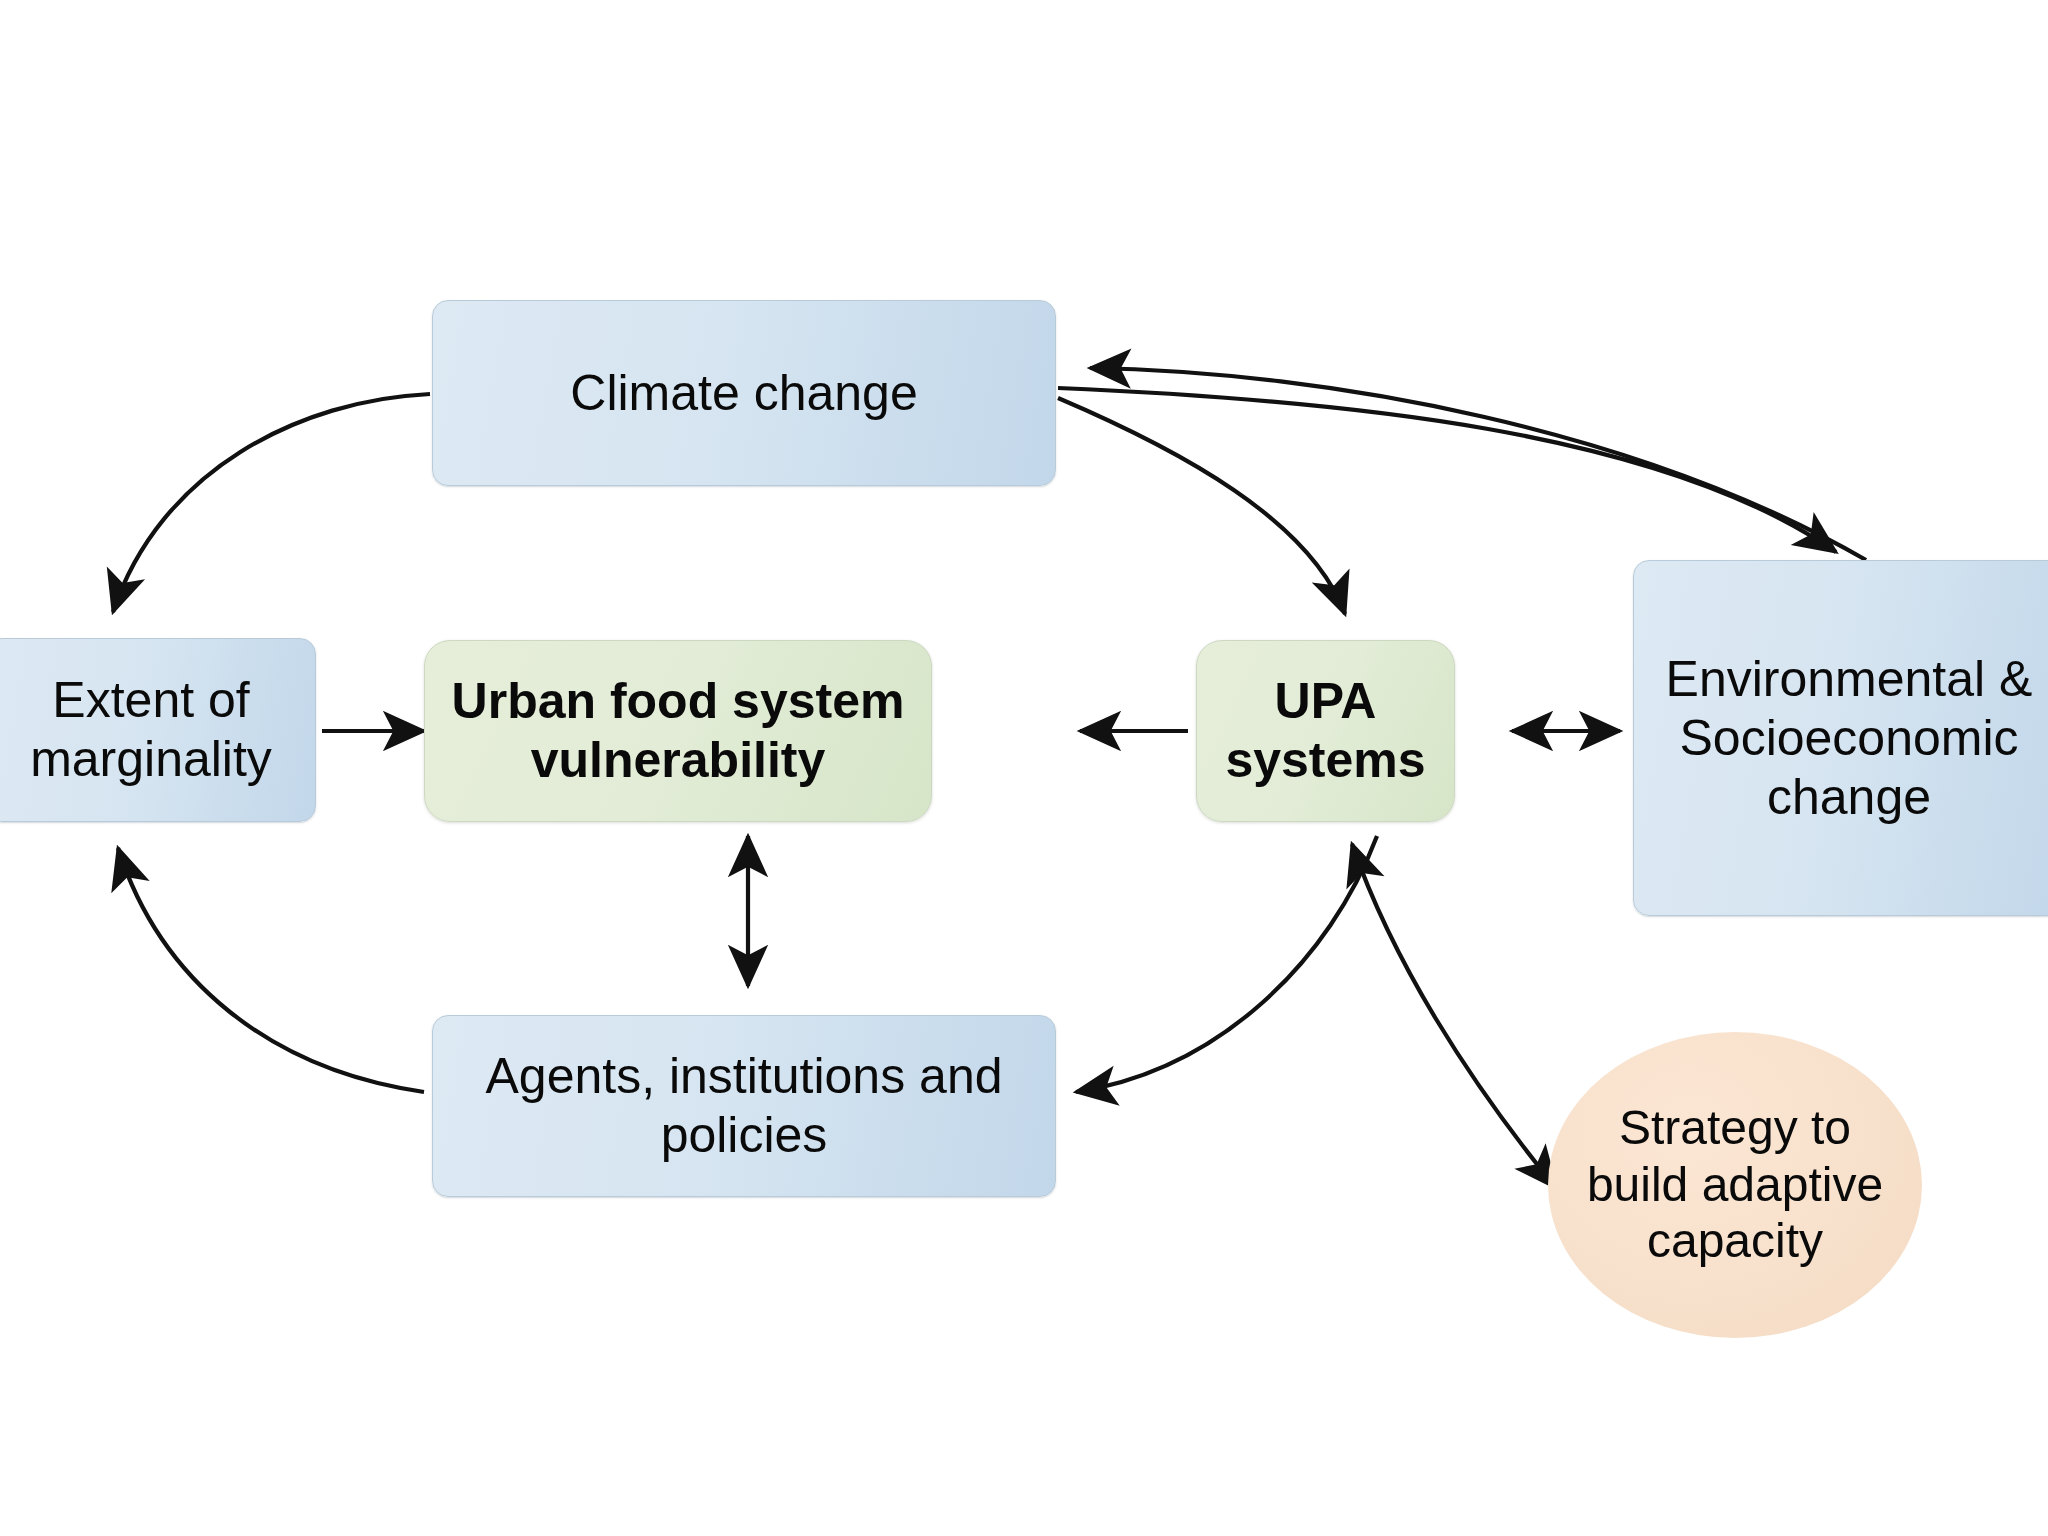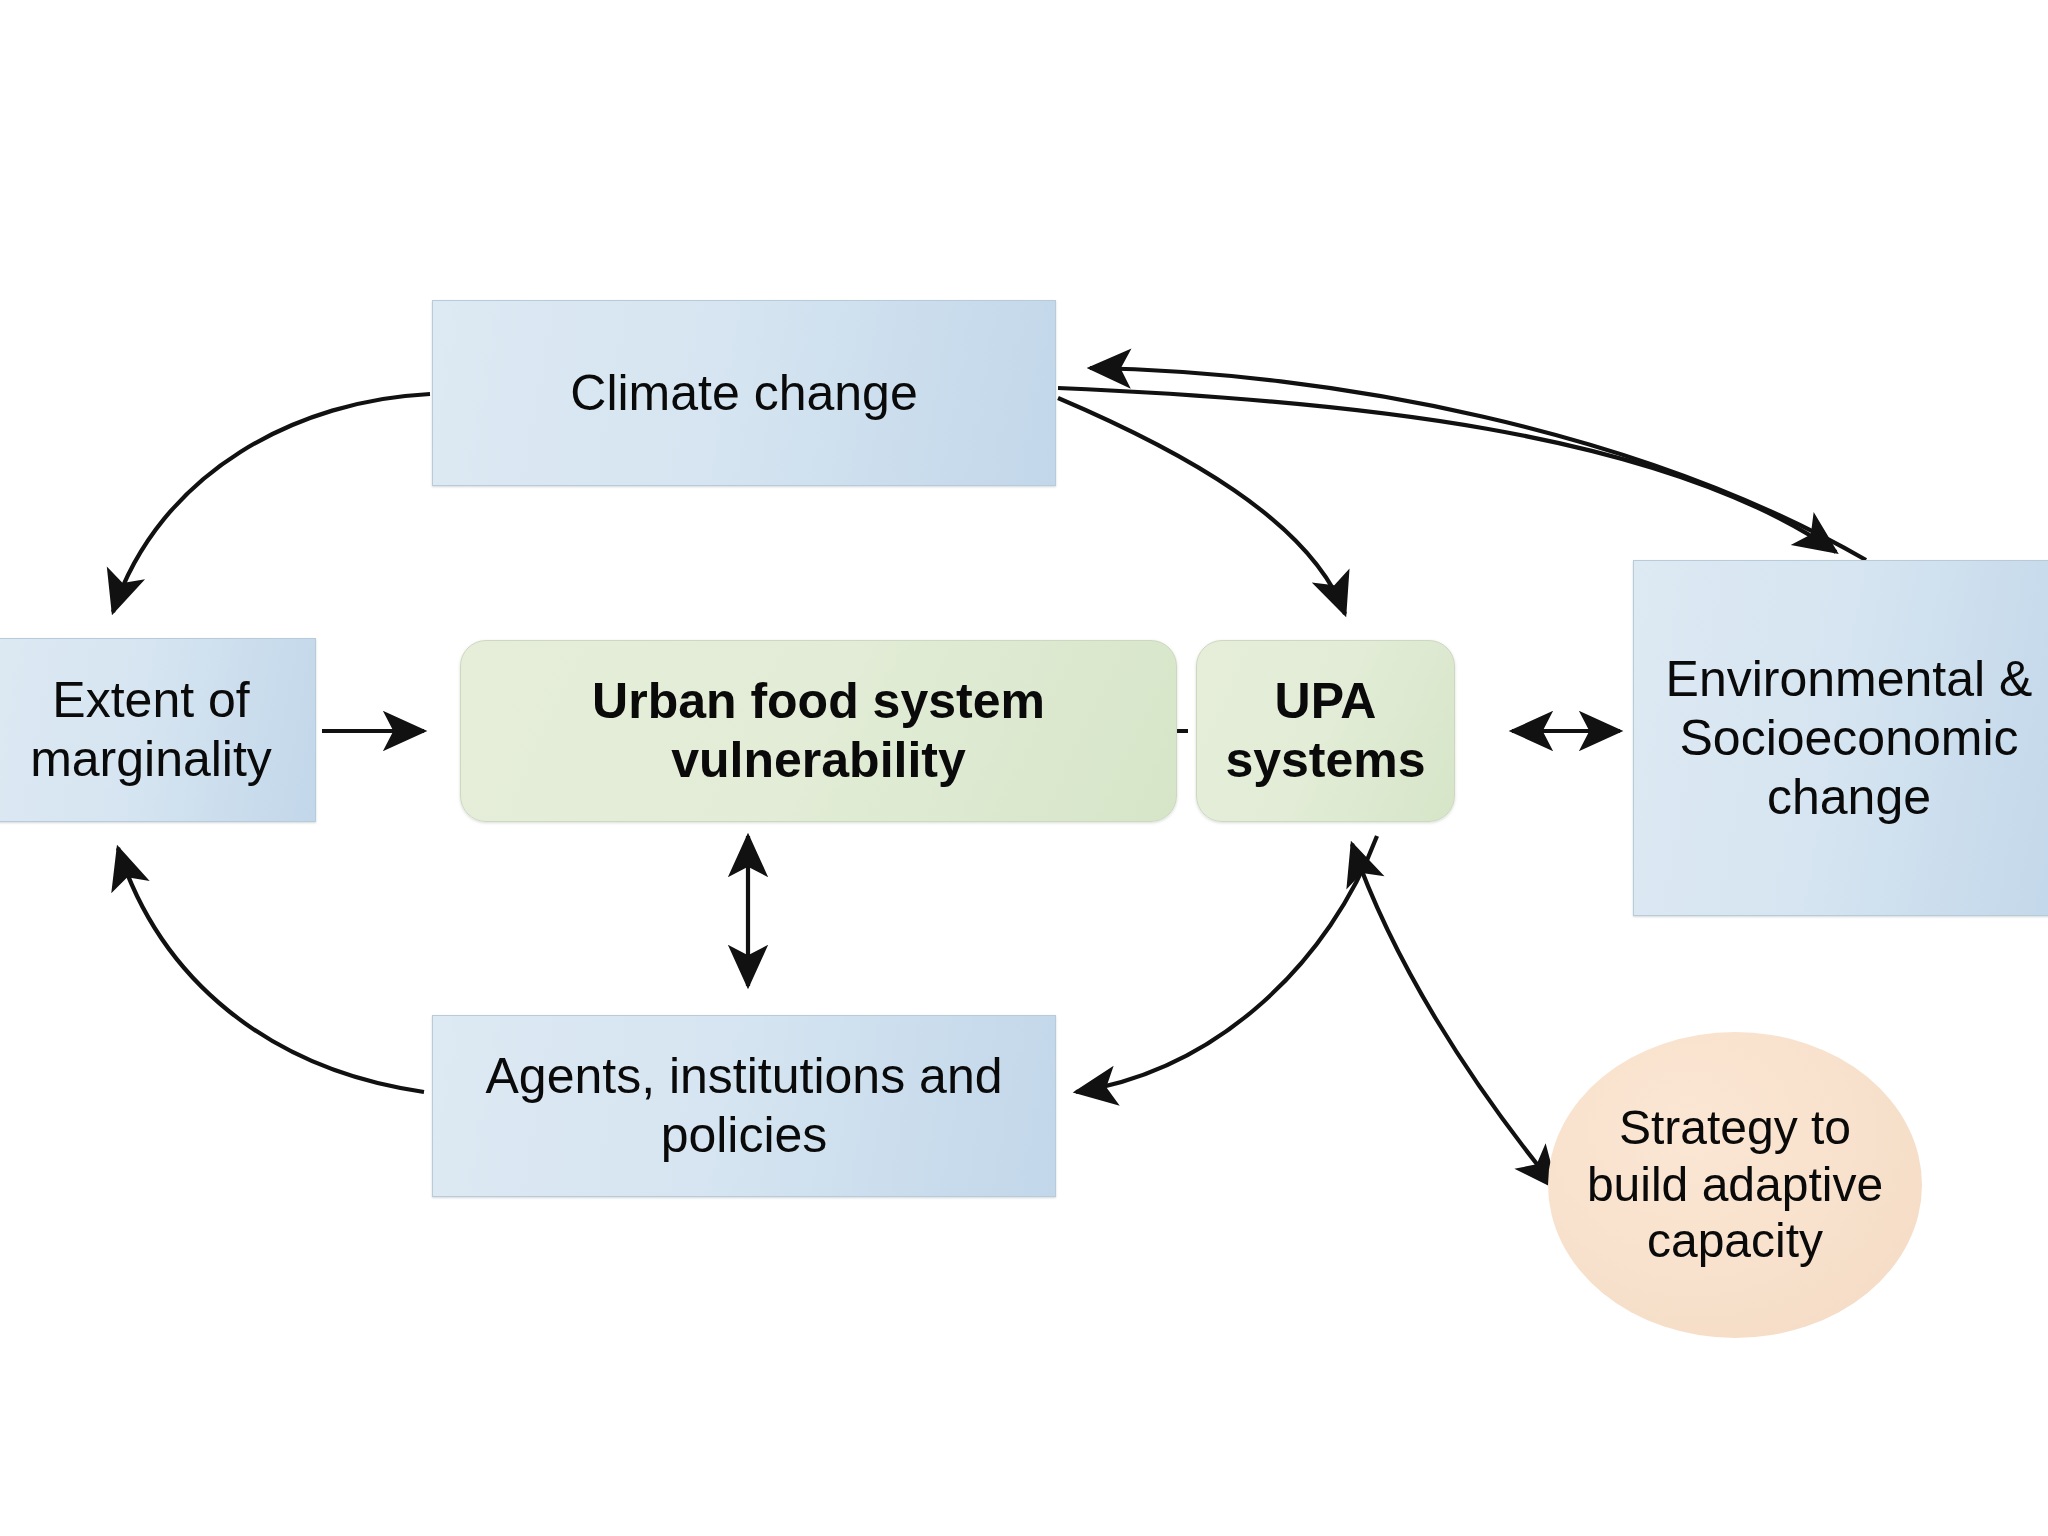--- a/index.html
+++ b/index.html
@@ -28,20 +28,21 @@
   }
   .node {
     position: absolute;
     display: flex;
     align-items: center;
     justify-content: center;
     text-align: center;
     box-sizing: border-box;
     color: #0a0a0a;
     line-height: 1.18;
+    border-radius: 16px;
   }
   .node .label {
     display: block;
     width: 100%;
     padding: 0 14px;
     box-sizing: border-box;
     white-space: pre-line;
   }
   
   .box-blue {
@@ -65,21 +66,21 @@
     border-radius: 50%;
     background: radial-gradient(ellipse at 38% 32%, #fbe6d4 0%, #f8e2cd 48%, #f3d9c2 100%);
     font-size: 48px;
     font-weight: 400;
     text-align: center;
   }
 
   
   #node-climate-change        { left: 432px;  top: 300px;  width: 624px;  height: 186px; }
   #node-extent-marginality    { left: -14px;  top: 638px;  width: 330px;  height: 184px; }
-  #node-urban-food-vuln       { left: 460px;  top: 640px;  width: 717px;  height: 182px; }
+  #node-urban-food-vuln       { left: 424px;  top: 640px;  width: 508px;  height: 182px; }
   #node-upa-systems           { left: 1196px; top: 640px;  width: 259px;  height: 182px; }
   #node-env-socio-change      { left: 1633px; top: 560px;  width: 432px;  height: 356px; }
   #node-agents-institutions   { left: 432px;  top: 1015px; width: 624px;  height: 182px; align-items: center; }
   #node-strategy-adaptive     { left: 1548px; top: 1032px; width: 374px;  height: 306px; }
 </style>
 </head>
 <body style="background: rgb(255, 255, 255);">
 
 <div id="stage">
 

